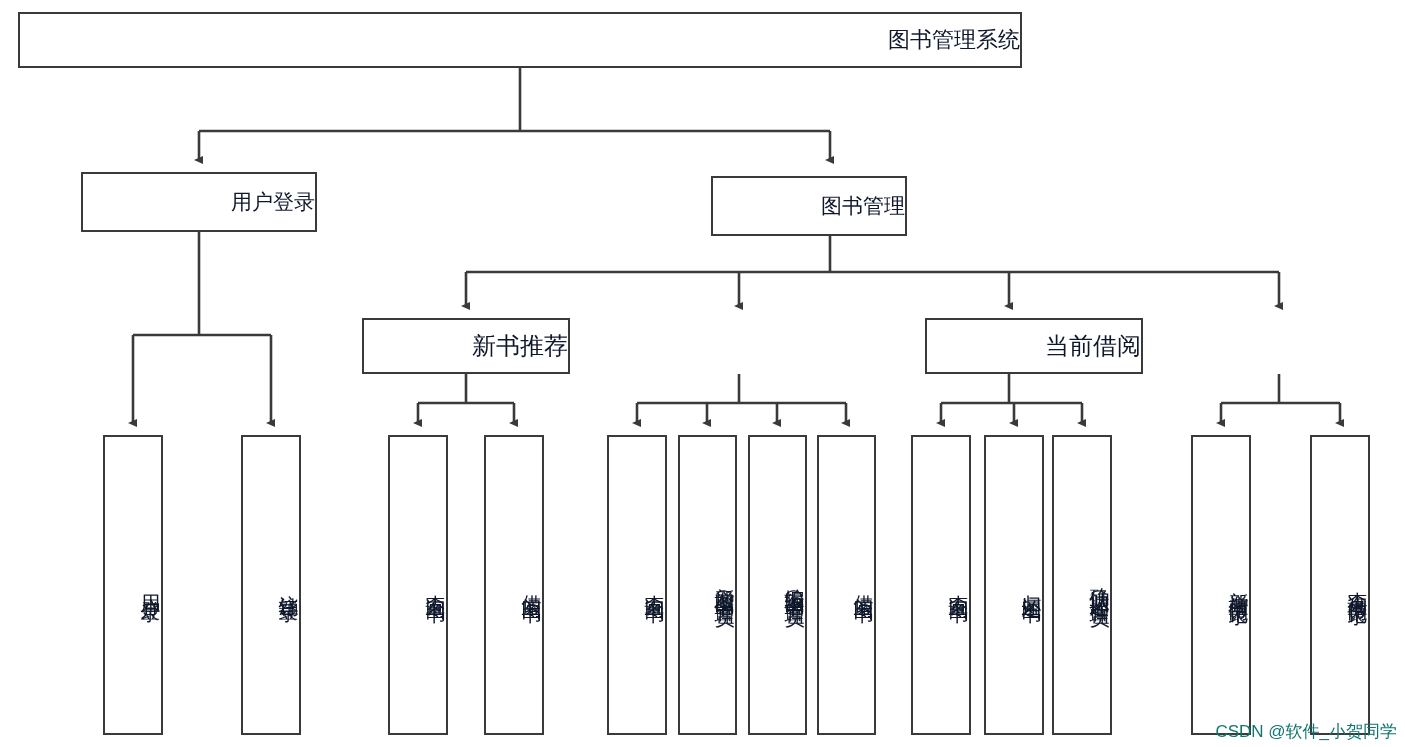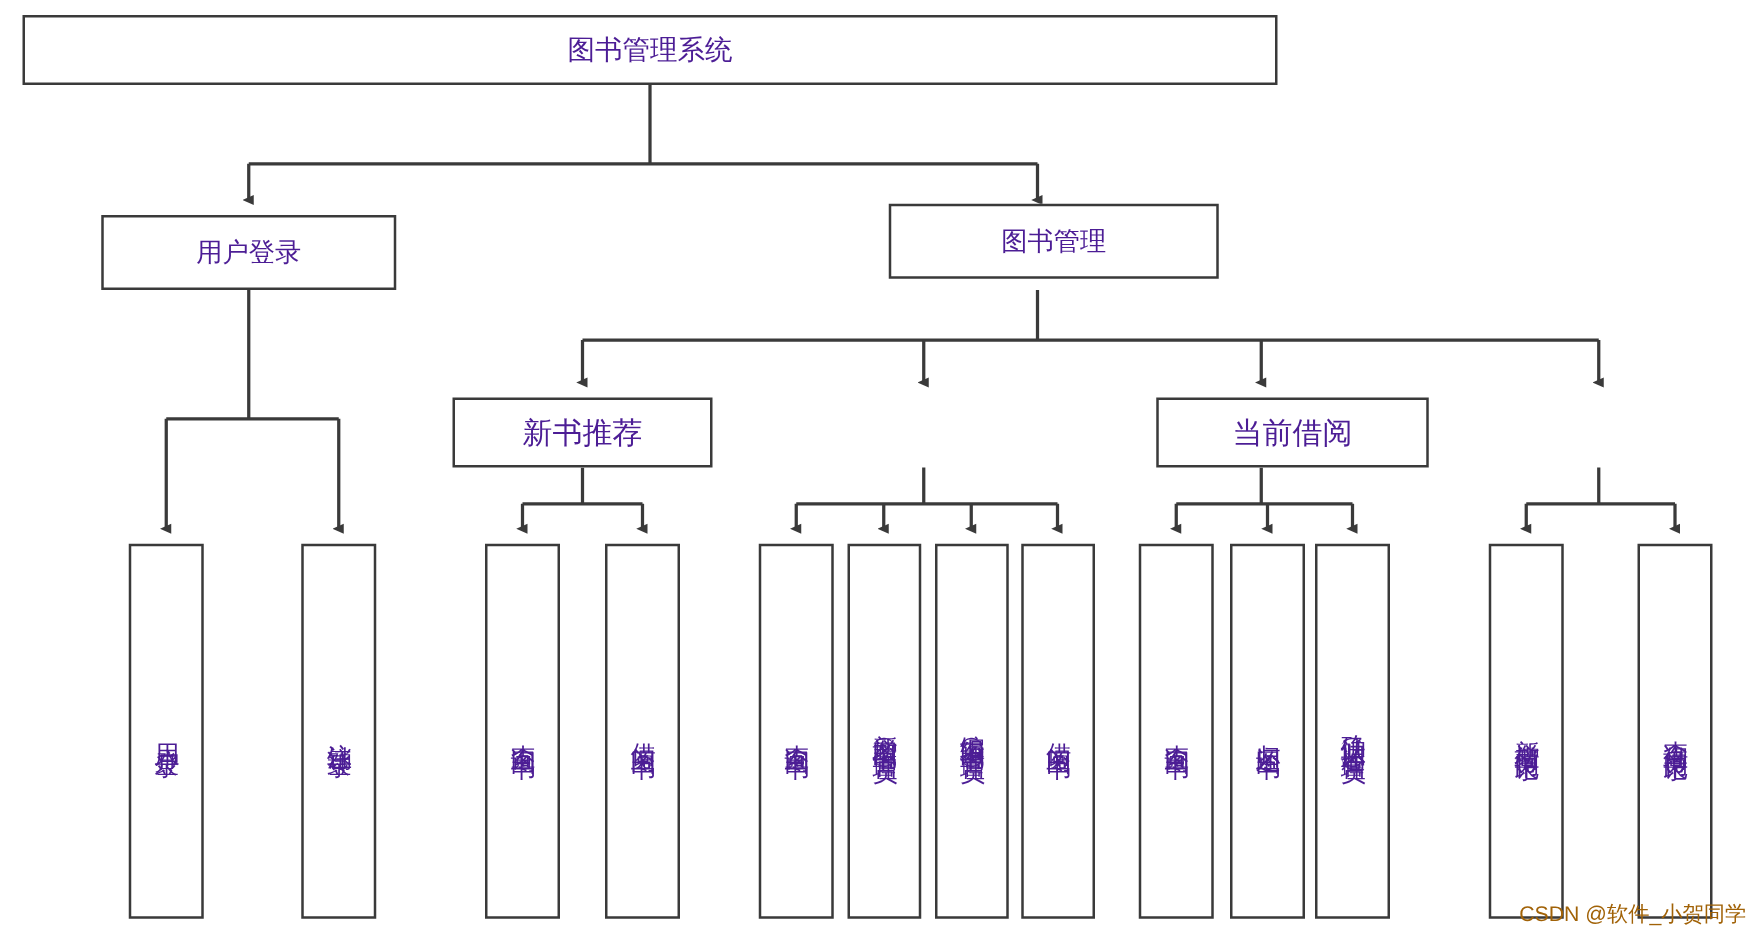--- a/index.html
+++ b/index.html
@@ -24,24 +24,24 @@
     top: 0;
     width: 1405px;
     height: 747px;
     pointer-events: none;
   }
   .node {
     position: absolute;
     box-sizing: border-box;
     border: 2.5px solid #3a3a3a;
     background: #ffffff;
-    color: #4c1d95;
+    color: #0f172a;
     display: flex;
     align-items: center;
-    justify-content: center;
+    justify-content: flex-end;
     text-align: center;
     z-index: 2;
   }
   .node.root {
     font-size: 22px;
   }
   .node.lvl2 {
     font-size: 21px;
   }
   .node.lvl3 {
@@ -58,21 +58,21 @@
     letter-spacing: 3px;
     line-height: 1;
     white-space: nowrap;
     display: block;
   }
   .watermark {
     position: absolute;
     right: 8px;
     bottom: 4px;
     font-size: 17px;
-    color: #a16207;
+    color: #0f766e;
     z-index: 5;
     white-space: nowrap;
     font-family: "Liberation Sans", "DejaVu Sans", sans-serif;
   }
 </style>
 </head>
 <body>
 
 <div id="canvas">
 
@@ -126,21 +126,21 @@
     </g>
   </svg>
 
   <div class="node root" style="left:18px; top:12px; width:1004px; height:56px;">
     <span>图书管理系统</span>
   </div>
 
   <div class="node lvl2" style="left:81px; top:172px; width:236px; height:60px;">
     <span>用户登录</span>
   </div>
-  <div class="node lvl2" style="left:711px; top:163px; width:264px; height:60px;">
+  <div class="node lvl2" style="left:711px; top:176px; width:196px; height:60px;">
     <span>图书管理</span>
   </div>
 
   <div class="node lvl3" style="left:362px; top:318px; width:208px; height:56px;">
     <span>新书推荐</span>
   </div>
   <div class="node lvl3" style="left:900px; top:318px; width:218px; height:56px;margin-left:25px;">
     <span>当前借阅</span>
   </div>
 

